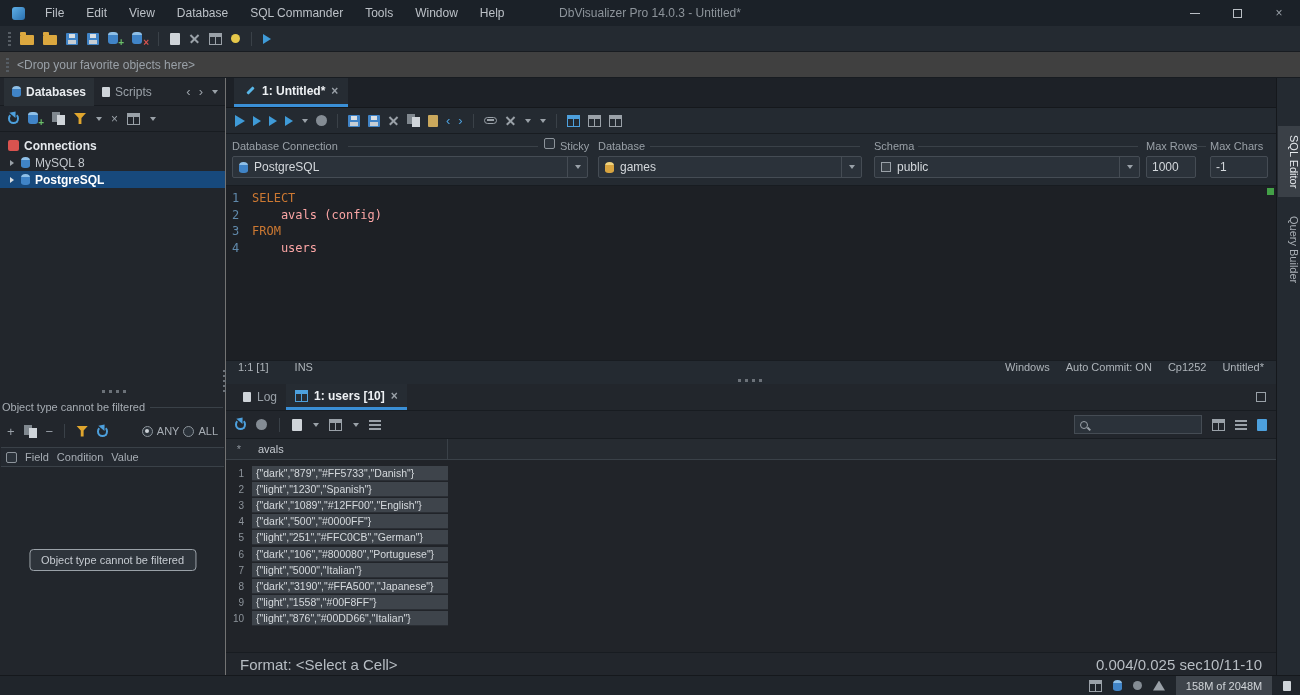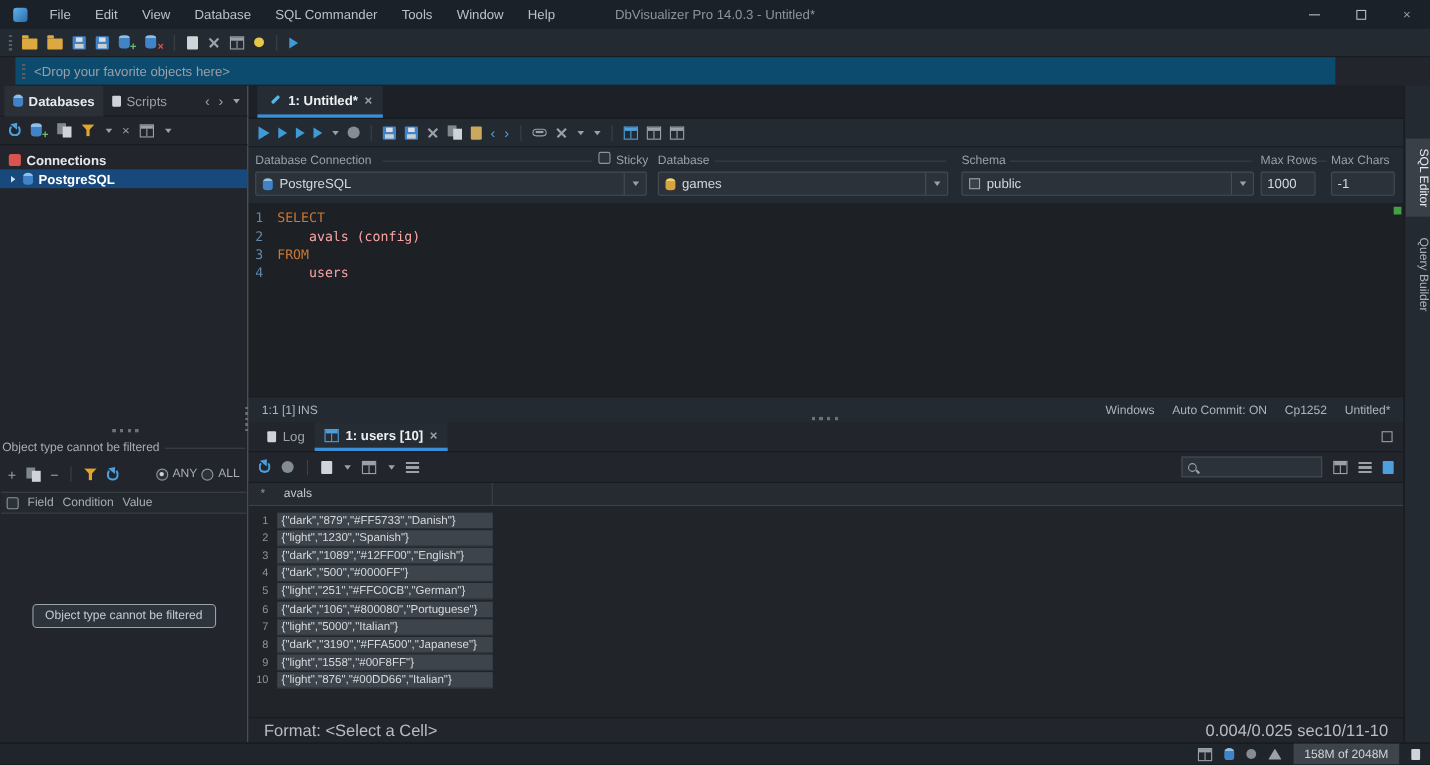--- a/index.html
+++ b/index.html
@@ -76,21 +76,21 @@
   .app-logo{width:13px;height:13px;margin:0 9px 0 12px;background:linear-gradient(135deg,#5fb0e8,#2a6fae);border-radius:3px}
   .menu-item{padding:0 11px;height:26px;line-height:26px;color:#bcc1c7}
   #win-title{position:absolute;left:50%;transform:translateX(-50%);color:#8d949b;pointer-events:none}
   #win-controls{margin-left:auto;display:flex}
   .win-btn{width:42px;height:26px;display:flex;align-items:center;justify-content:center;color:#b9bec4;font-size:13px}
   .min-bar{width:10px;height:1px;background:#b9bec4}
   .max-box{width:9px;height:9px;border:1px solid #b9bec4}
 
   
   #main-toolbar{position:absolute;top:26px;left:0;width:1300px;height:26px;background:#242a31;border-bottom:1px solid #181c21;display:flex;align-items:center;gap:9px;padding:0 8px}
-  #favorites-bar{position:absolute;top:52px;left:14px;width:1200px;height:26px;background:#0c4a6e;border-bottom:1px solid #181c21;display:flex;align-items:center;gap:8px;padding:0 6px;color:#99a0a7}
+  #favorites-bar{position:absolute;top:52px;left:0;width:1300px;height:26px;background:#404040;border-bottom:1px solid #181c21;display:flex;align-items:center;gap:8px;padding:0 6px;color:#99a0a7}
 
   
   #left-panel{position:absolute;top:78px;left:0;width:226px;height:597px;background:#22262c;border-right:1px solid #737373}
   .lp-tabs{height:28px;display:flex;align-items:center;border-bottom:1px solid #181c21;padding-left:4px}
   .lp-tab{height:28px;display:flex;align-items:center;gap:5px;padding:0 8px;color:#9aa1a8}
   .lp-tab.active{color:#e8ebee;font-weight:bold;background:#2a3036}
   .lp-nav{margin-left:auto;display:flex;align-items:center;gap:8px;padding-right:7px}
   .lp-toolbar{height:26px;display:flex;align-items:center;gap:9px;padding:0 8px;border-bottom:1px solid #181c21}
   .tree{padding-top:5px}
   .tree-row{height:17px;display:flex;align-items:center;gap:5px;padding-left:8px}
@@ -116,21 +116,21 @@
   .cb-check{position:absolute;top:4px}
   .dd{position:absolute;top:22px;height:22px;background:#2b323a;border:1px solid #454c54;border-radius:2px;display:flex;align-items:center;gap:6px;padding:0 6px;color:#d4d8dc;font-size:12px}
   .dd-arrow{margin-left:auto;display:flex;align-items:center;align-self:stretch;border-left:1px solid #454c54;padding-left:6px}
   .inp{position:absolute;top:22px;height:22px;background:#2b323a;border:1px solid #454c54;border-radius:2px;color:#d4d8dc;padding:0 5px;font-size:12px;font-family:"Liberation Sans",sans-serif}
   .sql-editor{position:absolute;top:108px;left:0;right:0;height:174px;background:#1d2025;font-family:"DejaVu Sans Mono",monospace;font-size:12px;line-height:16.5px;padding-top:4px}
   .sline{display:flex}
   .ln{width:26px;flex:none;padding-left:6px;color:#6089ab}
   .lt{white-space:pre;color:#fca5a5}
   .lt.kw{color:#cc7832}
   .err-ok{position:absolute;top:2px;right:2px;width:7px;height:7px;background:#43a047}
-  .ed-status{position:absolute;top:282px;left:0;right:0;height:24px;background:#242a31;border-top:1px solid #181c21;display:flex;align-items:center;gap:2px;padding:0 12px;color:#aeb4ba;font-size:11px}
+  .ed-status{position:absolute;top:282px;left:0;right:0;height:24px;background:#242a31;border-top:1px solid #181c21;display:flex;gap:26px;padding:0 12px;color:#aeb4ba;font-size:11px}
   .ed-status .right{margin-left:auto;display:flex;gap:16px}
   .split-dots{position:absolute;left:50%;transform:translateX(-50%);bottom:2px;width:26px}
 
   
   .results{position:absolute;top:306px;left:0;right:0;bottom:0;display:flex;flex-direction:column;background:#22262c}
   .res-tabbar{height:27px;display:flex;align-items:flex-end;border-bottom:1px solid #181c21;padding-left:8px}
   .res-tab{height:26px;display:flex;align-items:center;gap:6px;padding:0 9px;color:#9aa1a8}
   .res-tab.active{color:#eef1f4;font-weight:bold;border-bottom:3px solid #3a8fd6;background:#262c33}
   .res-detach{margin-left:auto;margin-right:10px;margin-bottom:8px;width:10px;height:10px;border:1px solid #9aa1a8}
   .res-toolbar{height:28px;display:flex;align-items:center;gap:10px;padding:0 9px;border-bottom:1px solid #181c21}
@@ -227,20 +227,27 @@
       <span class="ic funnel"></span>
       <span class="ic chev"></span>
       <span class="ic xglyph"></span>
       <span class="ic tblic"></span>
       <span class="ic chev"></span>
     </div>
     <div class="tree">
       <div class="tree-row root">
         <span class="ic conn-root-ic"></span>
         <span>Connections</span>
+      </div>
+      <div class="tree-row child">
+        <span class="tw">
+            <span class="ic tri-r"></span>
+          </span>
+        <span class="ic cyl sm"></span>
+        <span>MySQL 8</span>
       </div>
       <div class="tree-row child selected">
         <span class="tw">
             <span class="ic tri-r lt"></span>
           </span>
         <span class="ic cyl sm"></span>
         <span>PostgreSQL</span>
       </div>
     </div>
     <div class="lp-dots hdots"></div>

